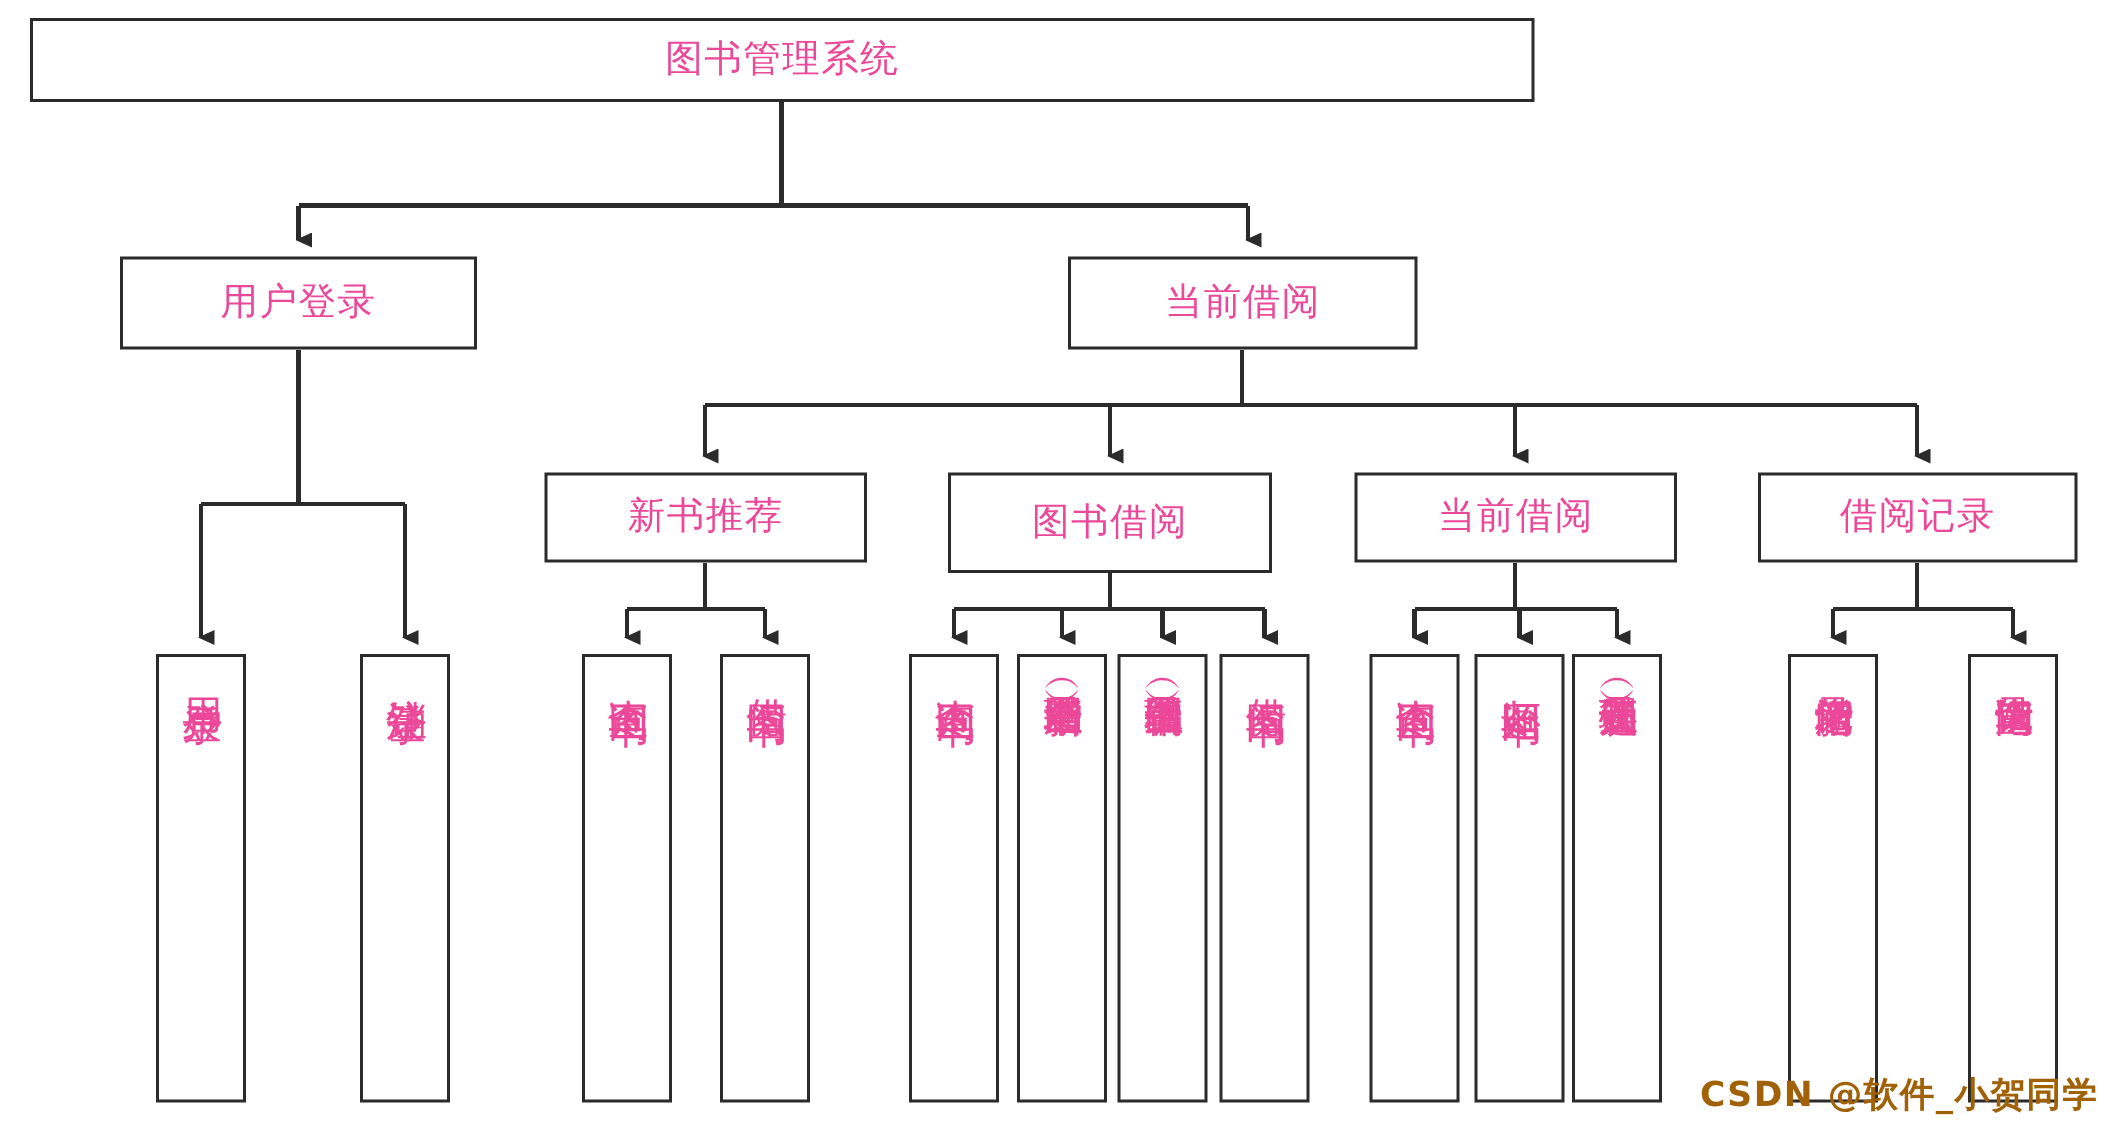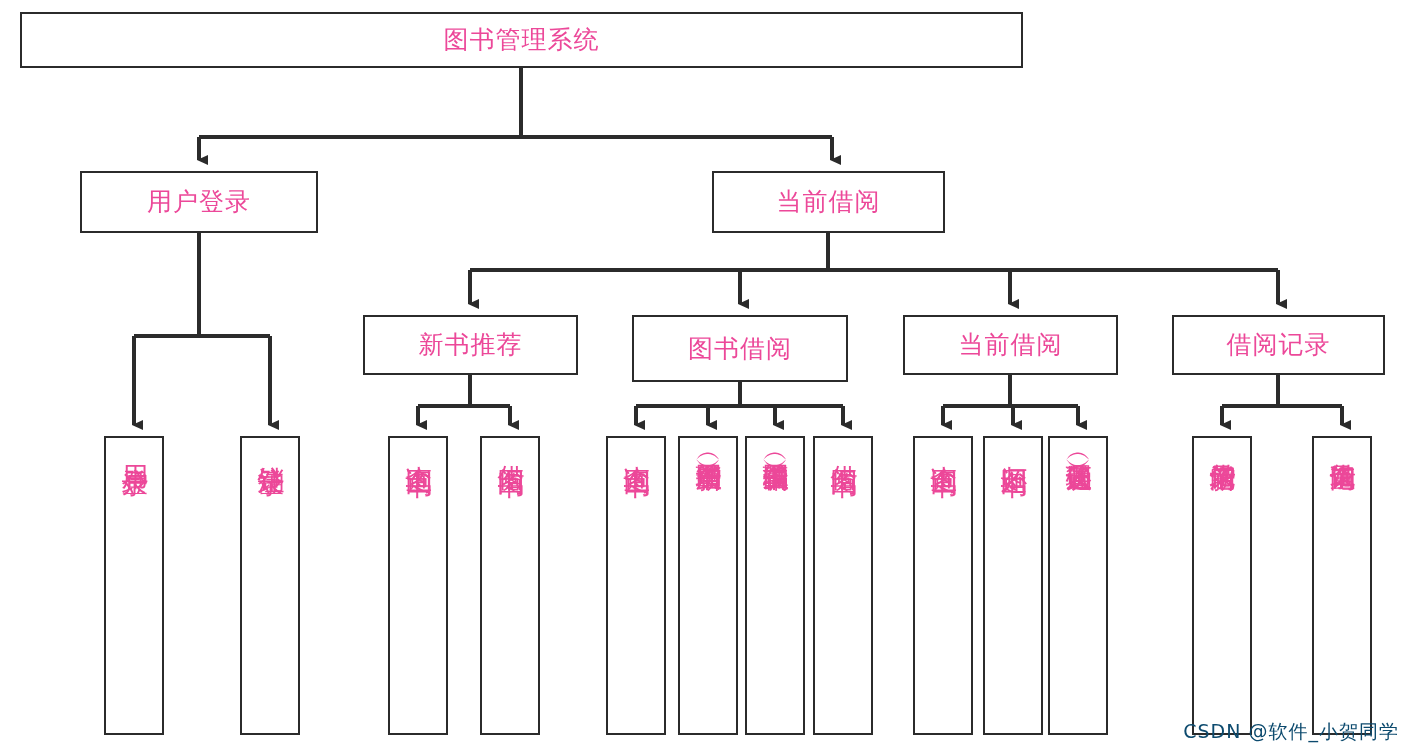--- a/index.html
+++ b/index.html
@@ -62,26 +62,27 @@
   }
   .node.vertical.compact .label {
     font-size: 26px;
     letter-spacing: 0px;
     line-height: 1.1;
   }
   #watermark {
     position: absolute;
     right: 6px;
     bottom: 2px;
-    font-size: 19px;
-    color: #0c4a6e;
+    font-size: 23px;
+    color: #a16207;
     letter-spacing: 1px;
     z-index: 5;
     white-space: nowrap;
     font-family: "DejaVu Sans", "Liberation Sans", sans-serif;
+    font-weight: bold;
   }
 </style>
 </head>
 <body>
 
 <div id="diagram" style="width: 1405px; height: 747px;">
 
   <svg id="edges" viewBox="0 0 1405 747">
     <defs>
       <marker id="arrow" markerWidth="11" markerHeight="11" refX="5" refY="9" orient="auto" markerUnits="userSpaceOnUse">

